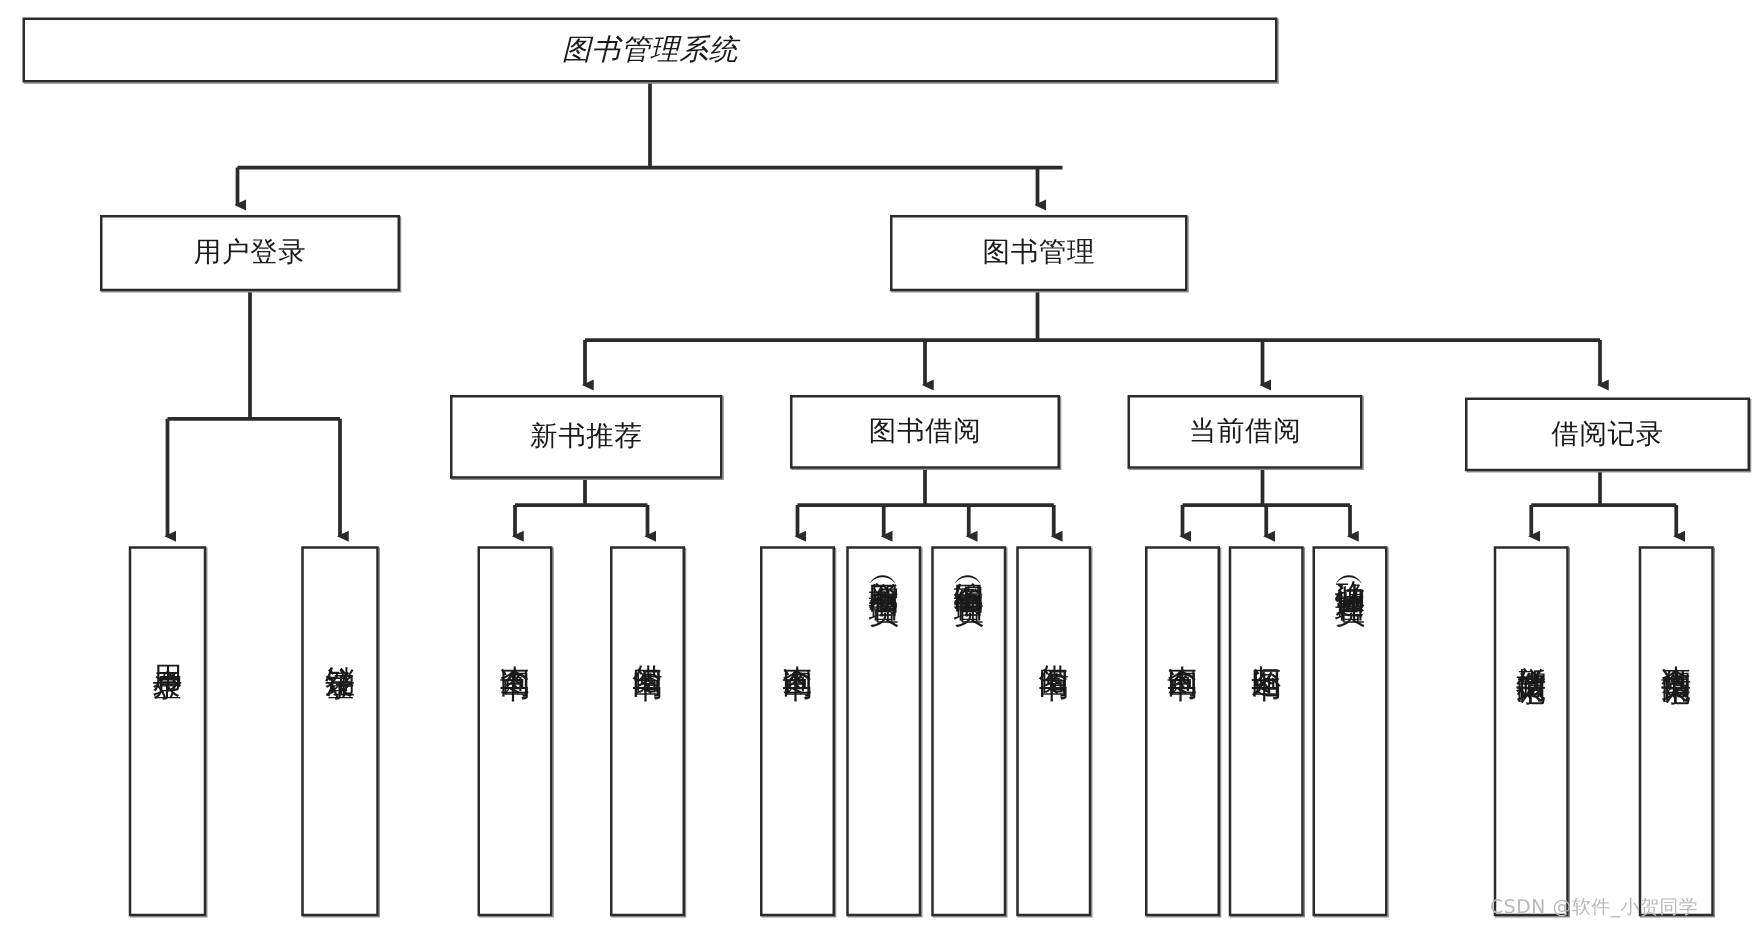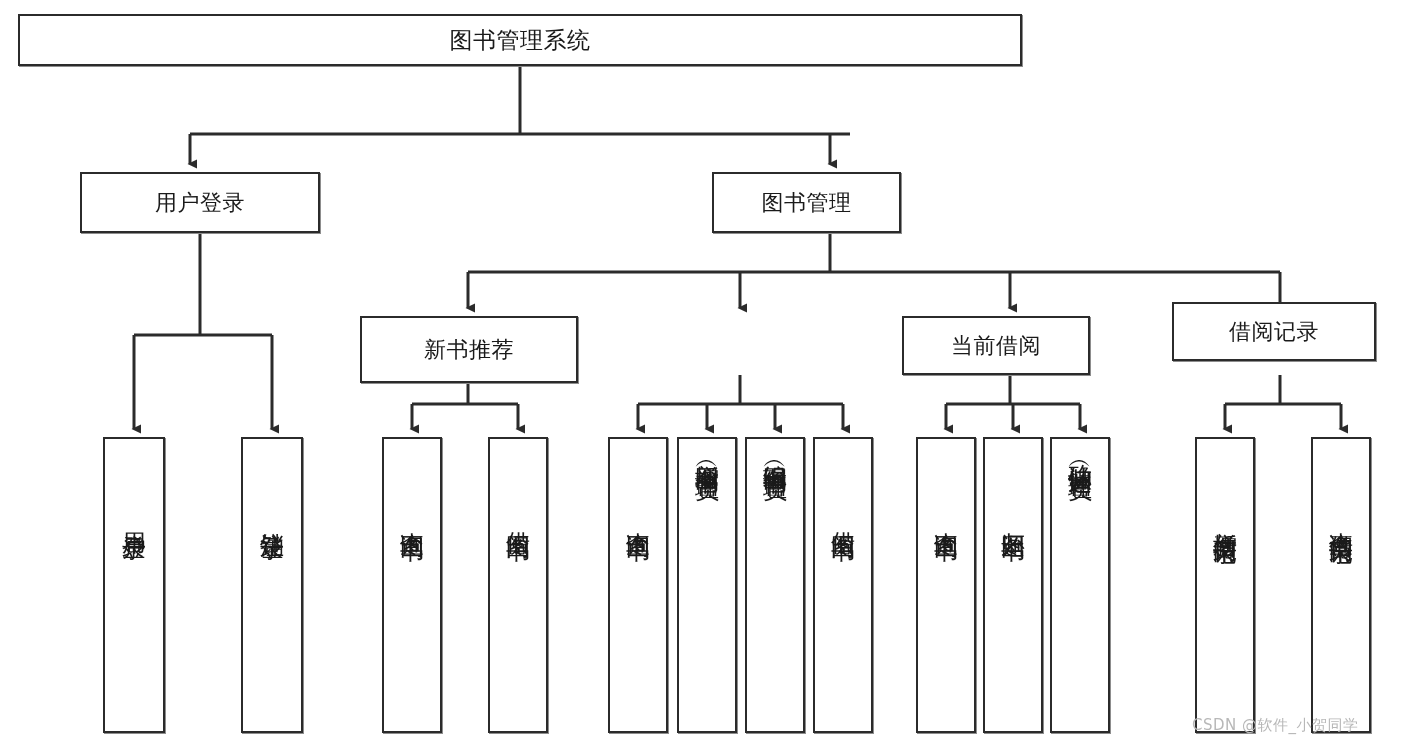--- a/index.html
+++ b/index.html
@@ -124,38 +124,41 @@
       <path d="M 1013 404 L 1013 429" marker-end="url(#arrowhead)"></path>
       <path d="M 1080 404 L 1080 429" marker-end="url(#arrowhead)"></path>
 
       <path d="M 1280 375 L 1280 404"></path>
       <path d="M 1225 404 L 1341 404"></path>
       <path d="M 1225 404 L 1225 429" marker-end="url(#arrowhead)"></path>
       <path d="M 1341 404 L 1341 429" marker-end="url(#arrowhead)"></path>
     </g>
   </svg>
 
-  <div class="node horizontal root" style="left:18px; top:14px; width:1004px; height:52px;">
+  <div class="node horizontal root" style="left:18px; top:14px; width:1004px; height:52px;font-style:italic;">
     <span class="node-label">图书管理系统</span>
   </div>
 
   <div class="node horizontal" style="left:80px; top:172px; width:240px; height:61px;">
     <span class="node-label">用户登录</span>
   </div>
-  <div class="node horizontal" style="left:712px; top:172px; width:189px; height:61px;">
+  <div class="node horizontal" style="left:712px; top:172px; width:238px; height:61px;">
     <span class="node-label">图书管理</span>
   </div>
 
   <div class="node horizontal" style="left:360px; top:316px; width:218px; height:67px;">
     <span class="node-label">新书推荐</span>
   </div>
+  <div class="node horizontal" style="left:632px; top:316px; width:216px; height:59px;">
+    <span class="node-label">图书借阅</span>
+  </div>
   <div class="node horizontal" style="left:902px; top:316px; width:188px; height:59px;">
     <span class="node-label">当前借阅</span>
   </div>
-  <div class="node horizontal" style="left:1172px; top:302px; width:204px; height:59px;">
+  <div class="node horizontal" style="left:1172px; top:318px; width:228px; height:59px;">
     <span class="node-label">借阅记录</span>
   </div>
 
   <div class="node vertical mid" style="left:103px; top:437px; width:62px; height:296px;">
     <span class="node-label">用户登录</span>
   </div>
   <div class="node vertical mid" style="left:241px; top:437px; width:62px; height:296px;">
     <span class="node-label">注销登录</span>
   </div>
 

